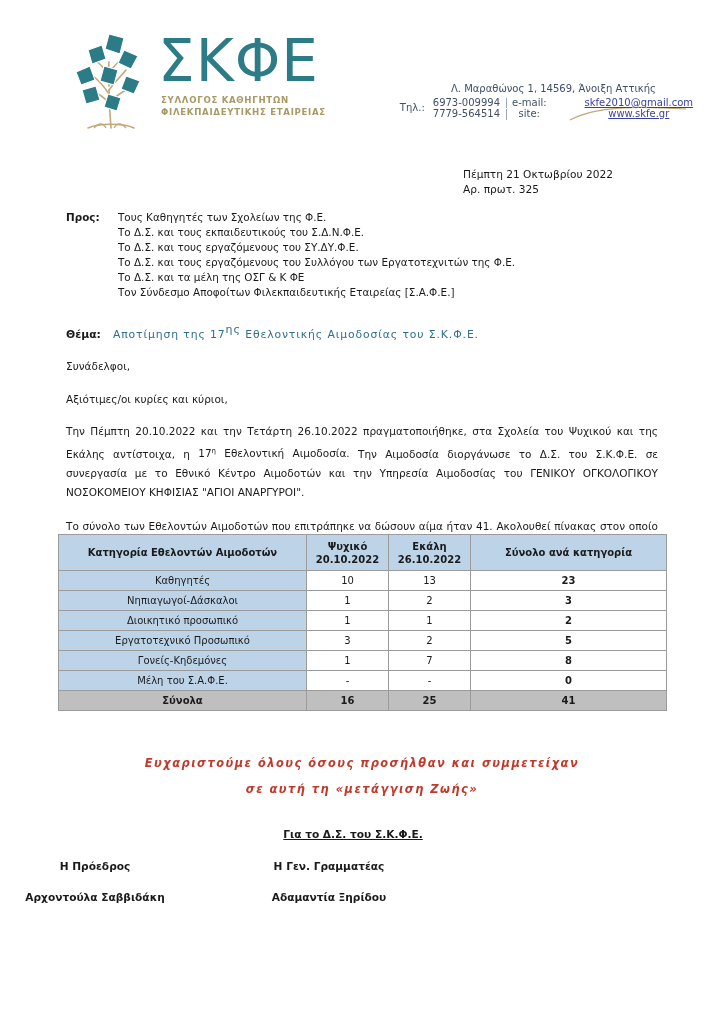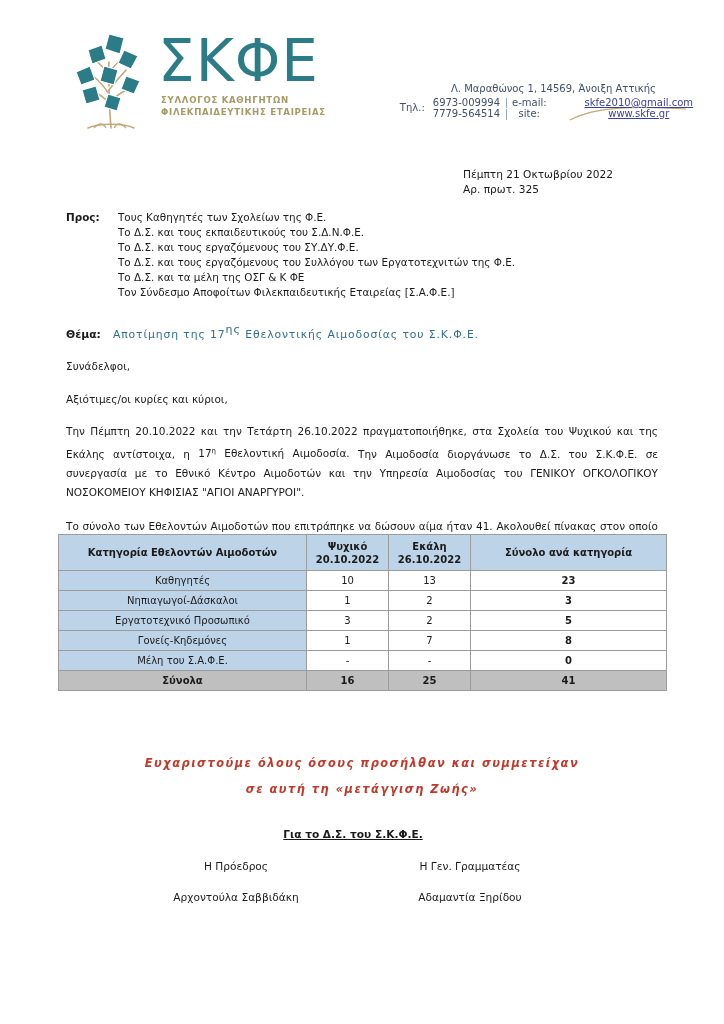--- a/index.html
+++ b/index.html
@@ -240,23 +240,23 @@
     text-align: center;
     font-size: 10.6px;
   }
   .sig-title {
     font-weight: bold;
     text-decoration: underline;
     margin-bottom: 20px;
   }
   .sig-row {
     display: flex;
-    justify-content: center;
     gap: 44px;
     margin-bottom: 19px;
+    font-weight: bold;
   }
   .sig-col {
     width: 190px;
     text-align: center;
   }
 </style>
 </head>
 <body>
 
 <div class="page">
@@ -373,20 +373,26 @@
           <td class="num">13</td>
           <td class="sum">23</td>
         </tr>
         <tr>
           <td class="cat">Νηπιαγωγοί-Δάσκαλοι</td>
           <td class="num">1</td>
           <td class="num">2</td>
           <td class="sum">3</td>
         </tr>
         <tr>
+          <td class="cat">Διοικητικό προσωπικό</td>
+          <td class="num">1</td>
+          <td class="num">1</td>
+          <td class="sum">2</td>
+        </tr>
+        <tr>
           <td class="cat">Εργατοτεχνικό Προσωπικό</td>
           <td class="num">3</td>
           <td class="num">2</td>
           <td class="sum">5</td>
         </tr>
         <tr>
           <td class="cat">Γονείς-Κηδεμόνες</td>
           <td class="num">1</td>
           <td class="num">7</td>
           <td class="sum">8</td>

